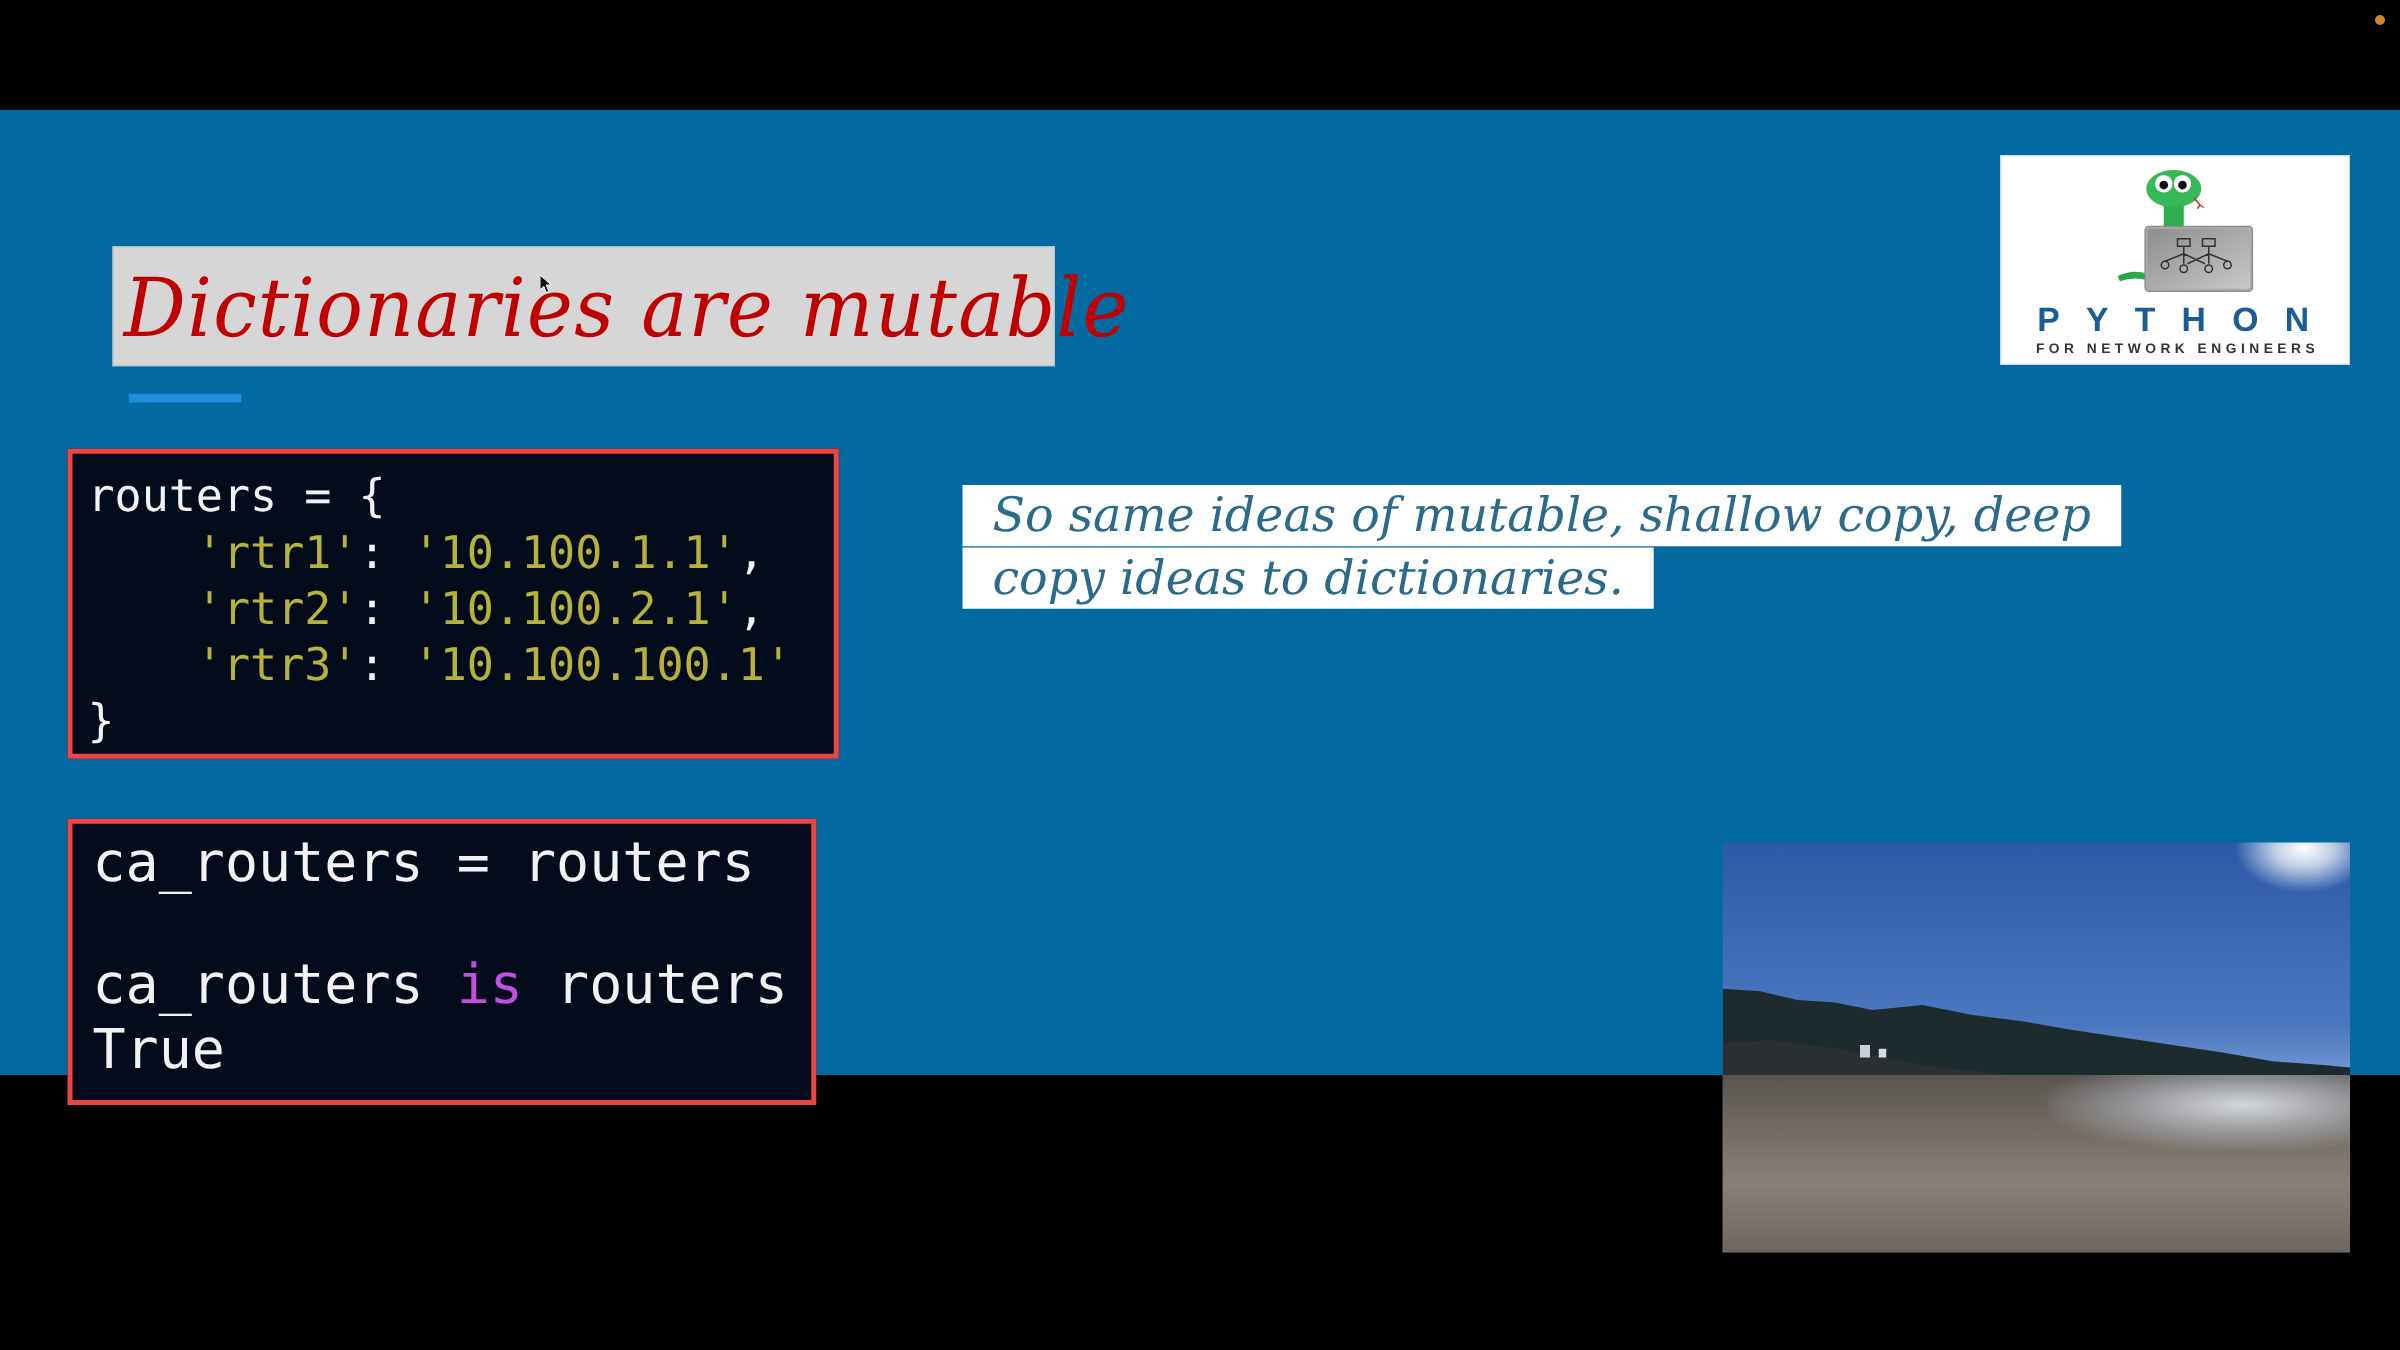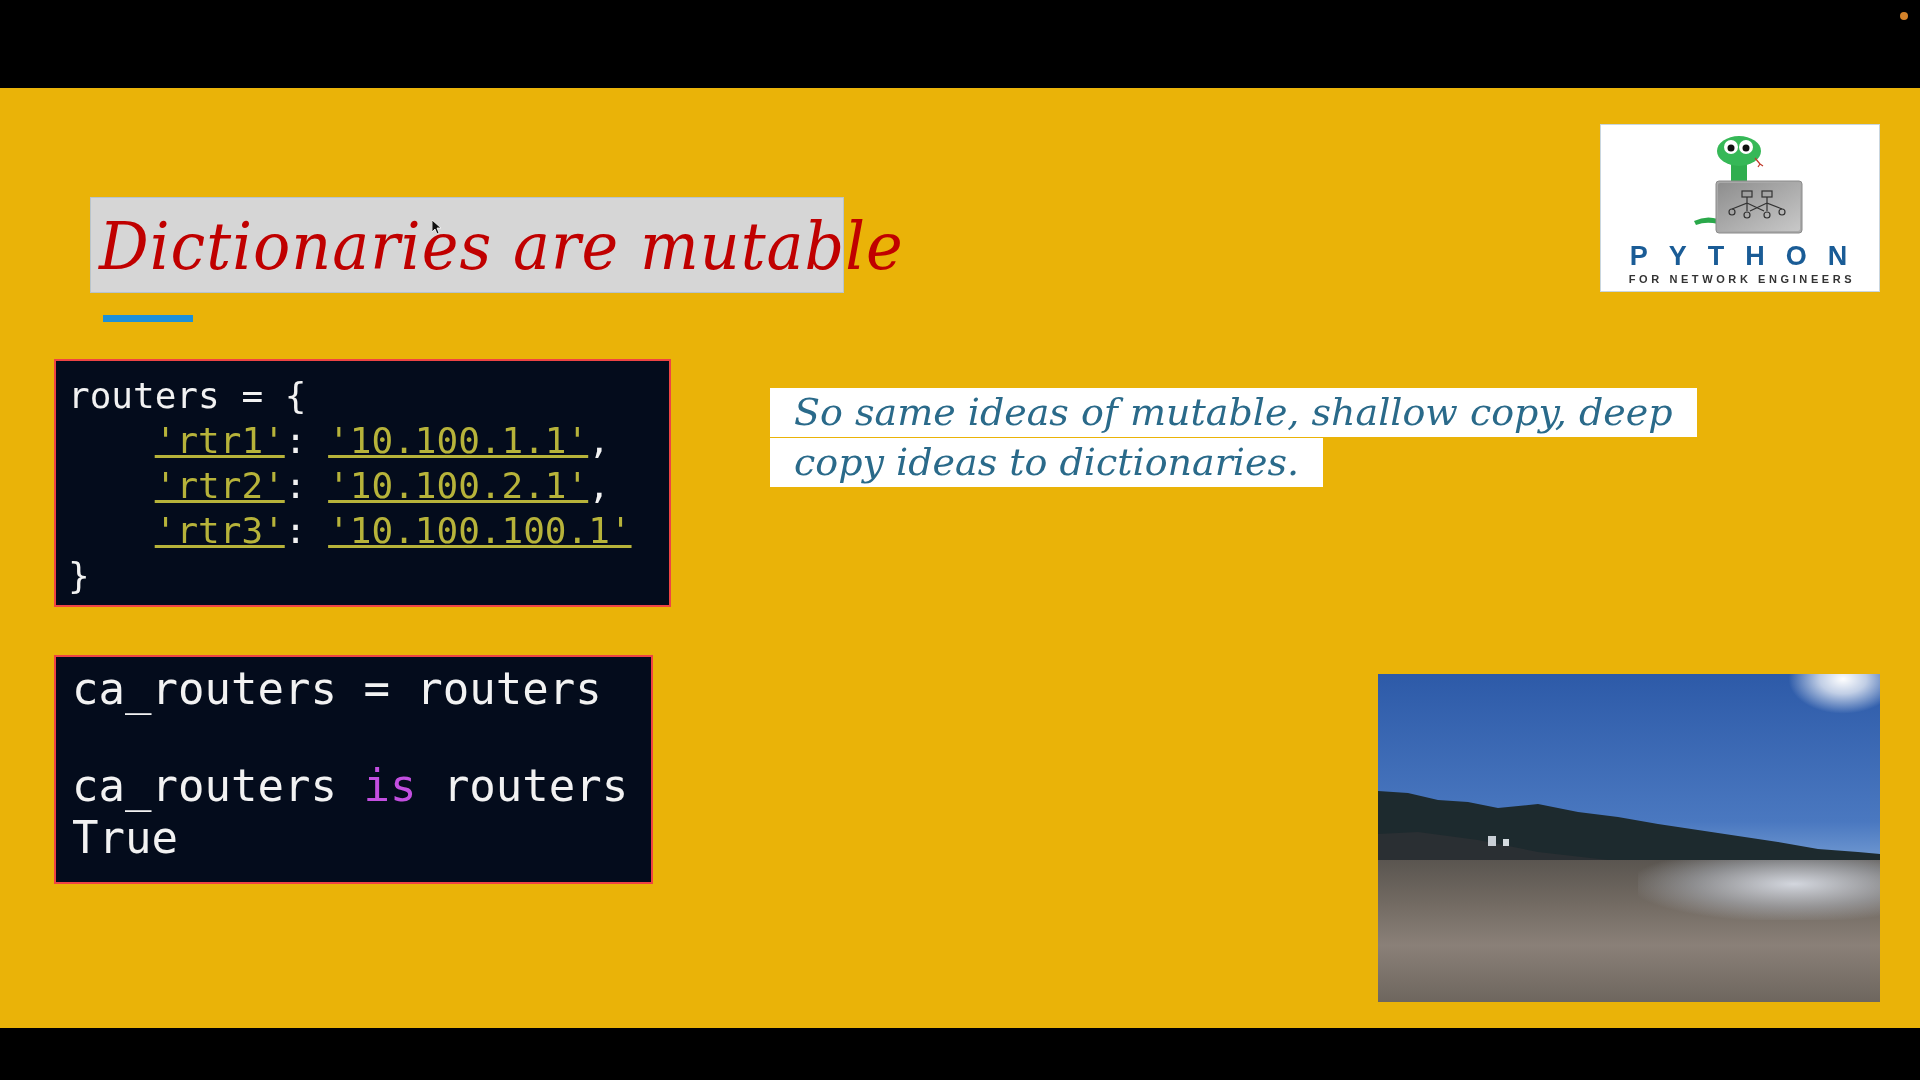--- a/index.html
+++ b/index.html
@@ -1,29 +1,29 @@
 <!DOCTYPE html>
 <html><head>
 <meta charset="utf-8">
 <style>
   html, body { margin:0; padding:0; }
   body { width:1920px; height:1080px; background:#000; position:relative; overflow:hidden; font-family:"DejaVu Sans", sans-serif; }
   .rec-dot { position:absolute; left:1900px; top:12px; width:8px; height:8px; border-radius:50%; background:#d4822a; }
-  .slide { position:absolute; left:0; top:88px; width:1920px; height:940px; background:#eab308; }
+  .slide { position:absolute; left:0; top:88px; width:1920px; height:772px; background:#0369a1; }
   .title-box { position:absolute; left:90px; top:109px; width:754px; height:96px; background:#d6d6d6; border:1px solid #b8c4cc; box-sizing:border-box; }
   .title-text { position:absolute; left:8px; top:12px; font-family:"DejaVu Serif", serif; font-style:italic; font-size:62px; color:#c00000; letter-spacing:1px; white-space:nowrap; transform:scaleY(1.05); }
   .accent-bar { position:absolute; left:103px; top:227px; width:90px; height:7px; background:#1e90d8; }
   .logo { position:absolute; left:1600px; top:36px; width:280px; height:168px; background:#fff; border:1px solid #c9d6df; box-sizing:border-box; }
   .logo svg { position:absolute; left:75px; top:6px; }
   .logo-python { position:absolute; left:0; right:0; top:116px; text-align:center; font-family:"Liberation Sans", sans-serif; font-weight:bold; font-size:27px; color:#1a5c96; letter-spacing:21px; padding-left:18px; }
   .logo-sub { position:absolute; left:0; right:0; top:148px; text-align:center; font-family:"Liberation Sans", sans-serif; font-weight:bold; font-size:11px; color:#333; letter-spacing:3.6px; padding-left:4px; }
-  .code { position:absolute; background:#040c1c; border:2px solid #ef4444; box-sizing:border-box; font-family:"DejaVu Sans Mono", monospace; color:#f2f2f2; white-space:pre; }
+  .code { position:absolute; background:#040c1c; border:4px solid #ef4444; box-sizing:border-box; font-family:"DejaVu Sans Mono", monospace; color:#f2f2f2; white-space:pre; }
   .code1 { left:54px; top:271px; width:617px; height:248px; font-size:36px; line-height:45px; padding:12px 0 0 12px; }
   .code2 { left:54px; top:567px; width:599px; height:229px; font-size:44px; line-height:52.5px; padding:6px 0 0 16px; }
-  .str { color:#b7b33a;text-decoration:underline; }
+  .str { color:#b7b33a; }
   .kw { color:#c34fe0; font-weight:normal; }
   .note { position:absolute; left:770px; top:300px; font-family:"DejaVu Serif", serif; font-style:italic; font-size:38px; color:#2a6a8a; }
   .note-line { display:block; background:#fff; padding:0 24px 0 24px; height:49px; line-height:49px; width:max-content; box-sizing:border-box; }
   .note-line + .note-line { margin-top:1px; }
   .photo { position:absolute; left:1378px; top:586px; width:502px; height:328px; overflow:hidden; }
   .sky { position:absolute; inset:0; background:linear-gradient(180deg,#2d5aa8 0%,#4a78c0 45%,#7ba2d6 60%); }
   .sun { position:absolute; left:410px; top:-30px; width:110px; height:70px; border-radius:50%; background:radial-gradient(ellipse at center,#fff 0%,rgba(255,255,255,.7) 30%,rgba(255,255,255,0) 70%); }
   .beach { position:absolute; left:0; right:0; top:186px; bottom:0; background:linear-gradient(180deg,#5a5550 0%,#726a62 30%,#8a8078 60%,#6e665e 100%); }
   .glare { position:absolute; left:260px; top:186px; width:260px; height:60px; background:radial-gradient(ellipse at 60% 40%,rgba(230,235,245,.85) 0%,rgba(200,210,225,.4) 45%,rgba(0,0,0,0) 75%); }
 </style>

